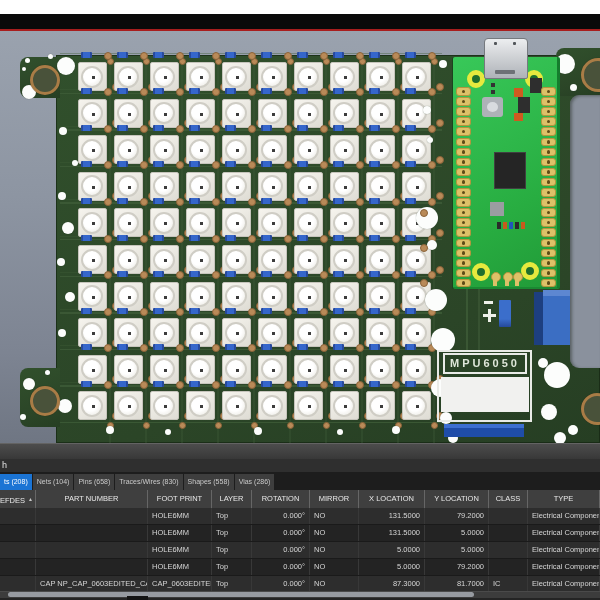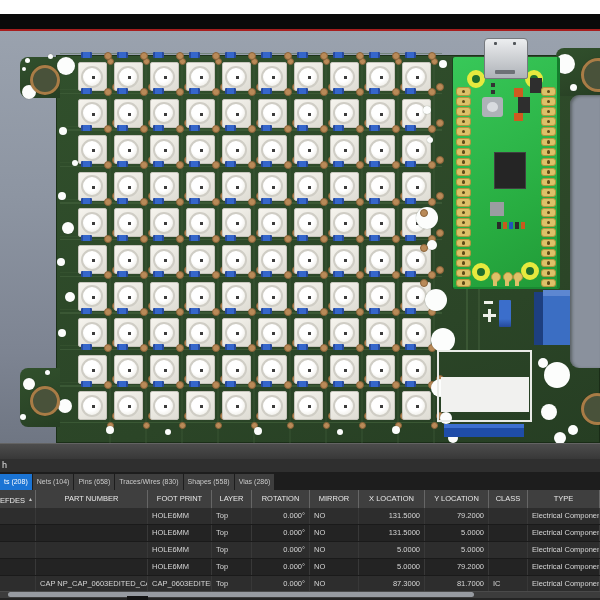--- a/index.html
+++ b/index.html
@@ -1043,20 +1043,21 @@
     <div class="abs silk" style="left:483px;top:283px;width:13px;height:2.5px;"></div>
     <div class="abs silk" style="left:488px;top:278px;width:2.5px;height:13px;"></div>
     <div class="abs" style="left:499px;top:269px;width:12px;height:27px;background:linear-gradient(180deg,#3b6ecb 70%,#25499a 100%);border-radius:1px;"></div>
     <div class="abs" style="left:534px;top:259px;width:36px;height:55px;">
       <div class="abs" style="left:0;top:2px;width:9px;height:53px;background:#1d3f80;"></div>
       <div class="abs" style="left:9px;top:6px;width:27px;height:49px;background:#3b6ec3;"></div>
       <div class="abs" style="left:9px;top:0;width:27px;height:6px;background:#5d87d1;"></div>
     </div>
 
     <div class="abs mpu-outline" style="left:437px;top:319px;width:91px;height:68px;"></div>
+    <div class="abs mpu-label" style="left:443px;top:322px;width:80px;height:17px;">MPU6050</div>
     <div class="abs mpu-module" style="left:441px;top:346px;width:88px;height:35px;"></div>
     <div class="abs mpu-conn" style="left:444px;top:393px;width:80px;height:9px;"></div>
   </div>
 
   <div class="abs panel">
     <div class="abs ptitle"></div>
     <div class="abs psearch"><span>h</span></div>
     <div class="abs ptabs" id="tabbar"><div class="tab active">ts (208)</div><div class="tab">Nets (104)</div><div class="tab">Pins (658)</div><div class="tab">Traces/Wires (830)</div><div class="tab">Shapes (558)</div><div class="tab">Vias (286)</div></div>
     <div class="abs thead" id="thead"><div class="th" style="width: 36px; text-align: left;"><span>EFDES</span><span class="sortarrow">▲</span></div><div class="th" style="width: 112px; text-align: center;"><span>PART NUMBER</span></div><div class="th" style="width: 64px; text-align: center;"><span>FOOT PRINT</span></div><div class="th" style="width: 40px; text-align: center;"><span>LAYER</span></div><div class="th" style="width: 58px; text-align: center;"><span>ROTATION</span></div><div class="th" style="width: 49px; text-align: center;"><span>MIRROR</span></div><div class="th" style="width: 66px; text-align: center;"><span>X LOCATION</span></div><div class="th" style="width: 64px; text-align: center;"><span>Y LOCATION</span></div><div class="th" style="width: 39px; text-align: center;"><span>CLASS</span></div><div class="th" style="width: 72px; text-align: center;"><span>TYPE</span></div></div>
     <div class="abs tbody" id="tbody">

